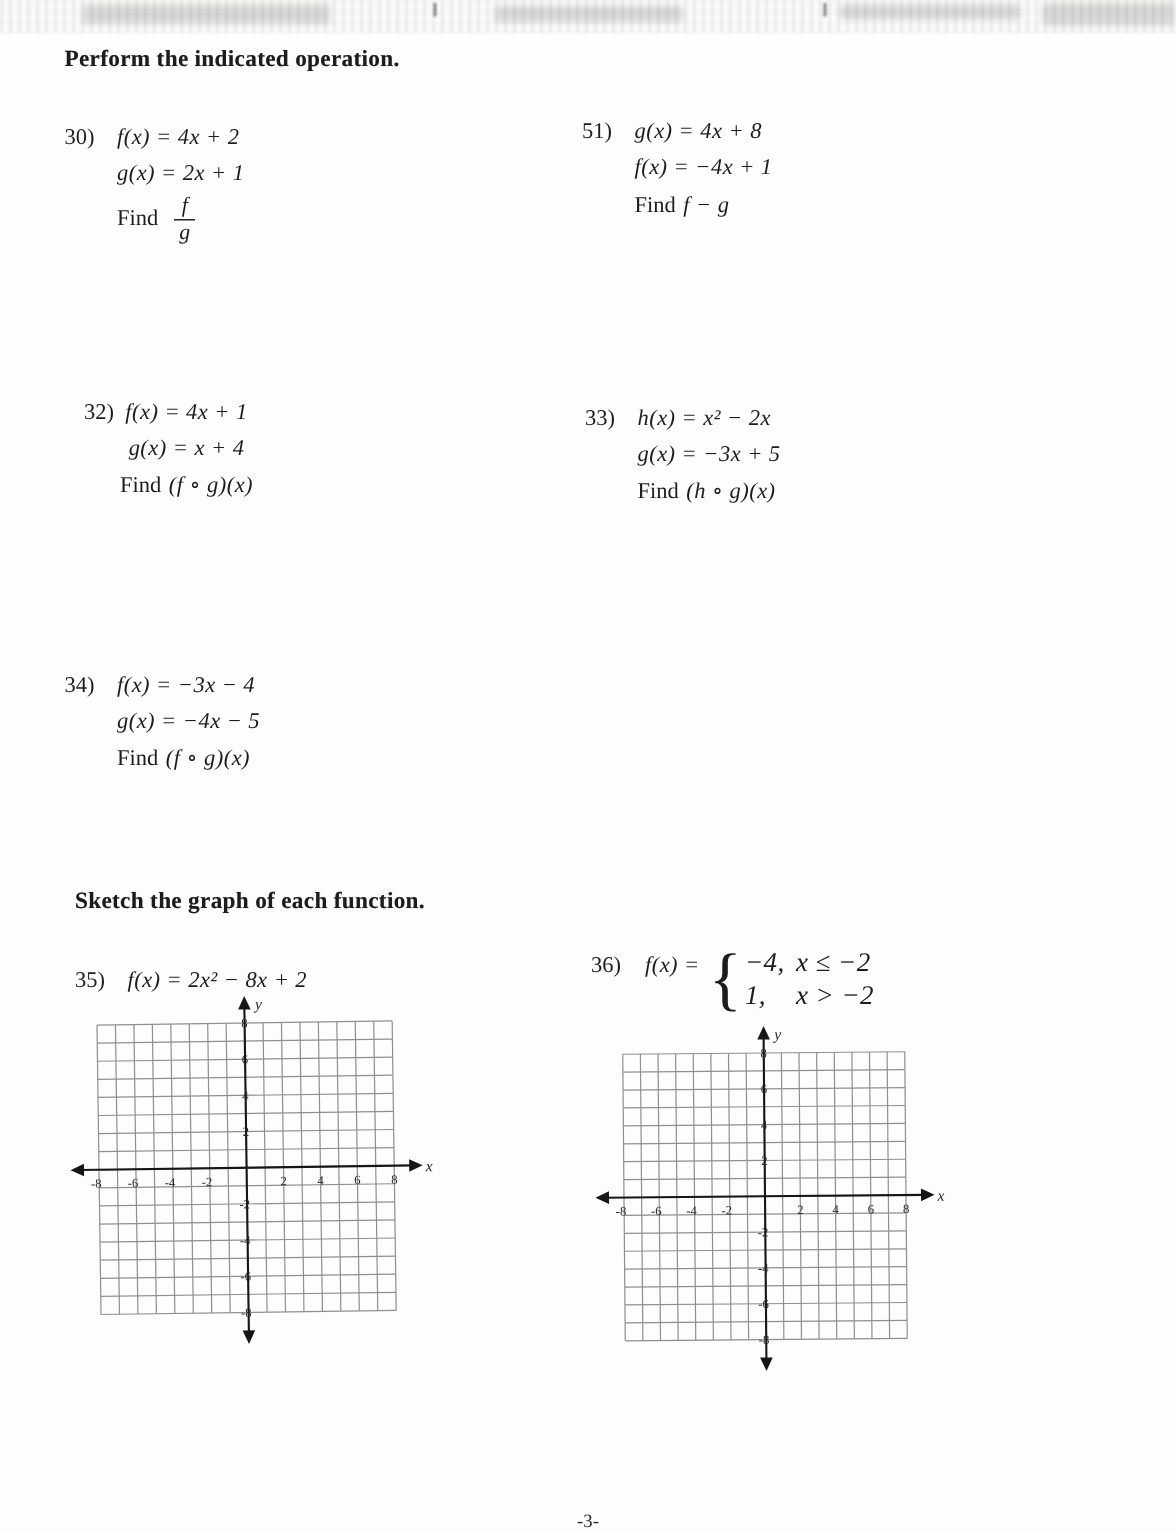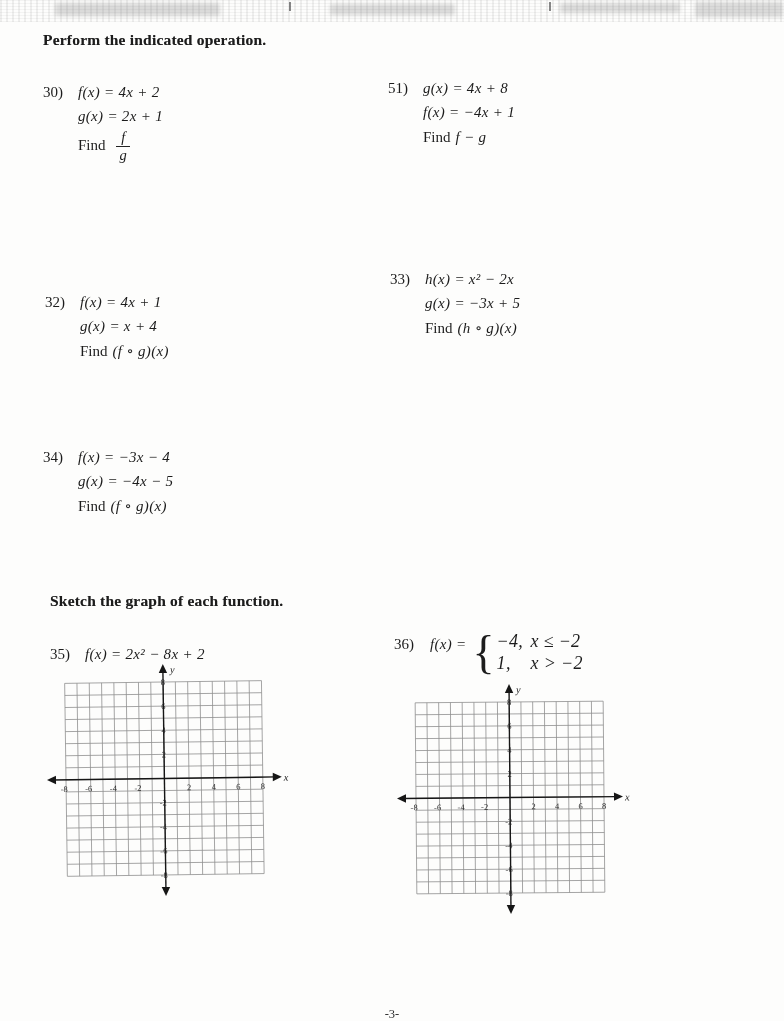--- a/index.html
+++ b/index.html
@@ -37,21 +37,21 @@
   .problem{position:absolute;font-size:15px;line-height:24px;}
   .pnum{display:inline-block;width:35px;font-style:normal;}
   .math{font-style:italic;letter-spacing:0.3px;}
   .pline{margin-left:35px;}
   .pline.first{margin-left:0;}
   .findword{font-style:normal;margin-right:5px;}
   .findline{margin-top:1px;}
 
   .p30{left:43px;top:80px;}
   .p31{left:388px;top:76px;}
-  .p32{left:45px;top:290px;}
+  .p32{left:45px;top:263px;text-align:center;}
   .p33{left:390px;top:267px;}
   .p34{left:43px;top:445px;}
 
   .frac{display:inline-flex;flex-direction:column;align-items:center;
         vertical-align:middle;margin-left:4px;font-size:14.5px;line-height:1.2;}
   .fnum{padding:0 5px;border-bottom:1.3px solid #222;}
   .fden{padding:0 5px;}
 
   
   .p35{left:50px;top:642px;}

